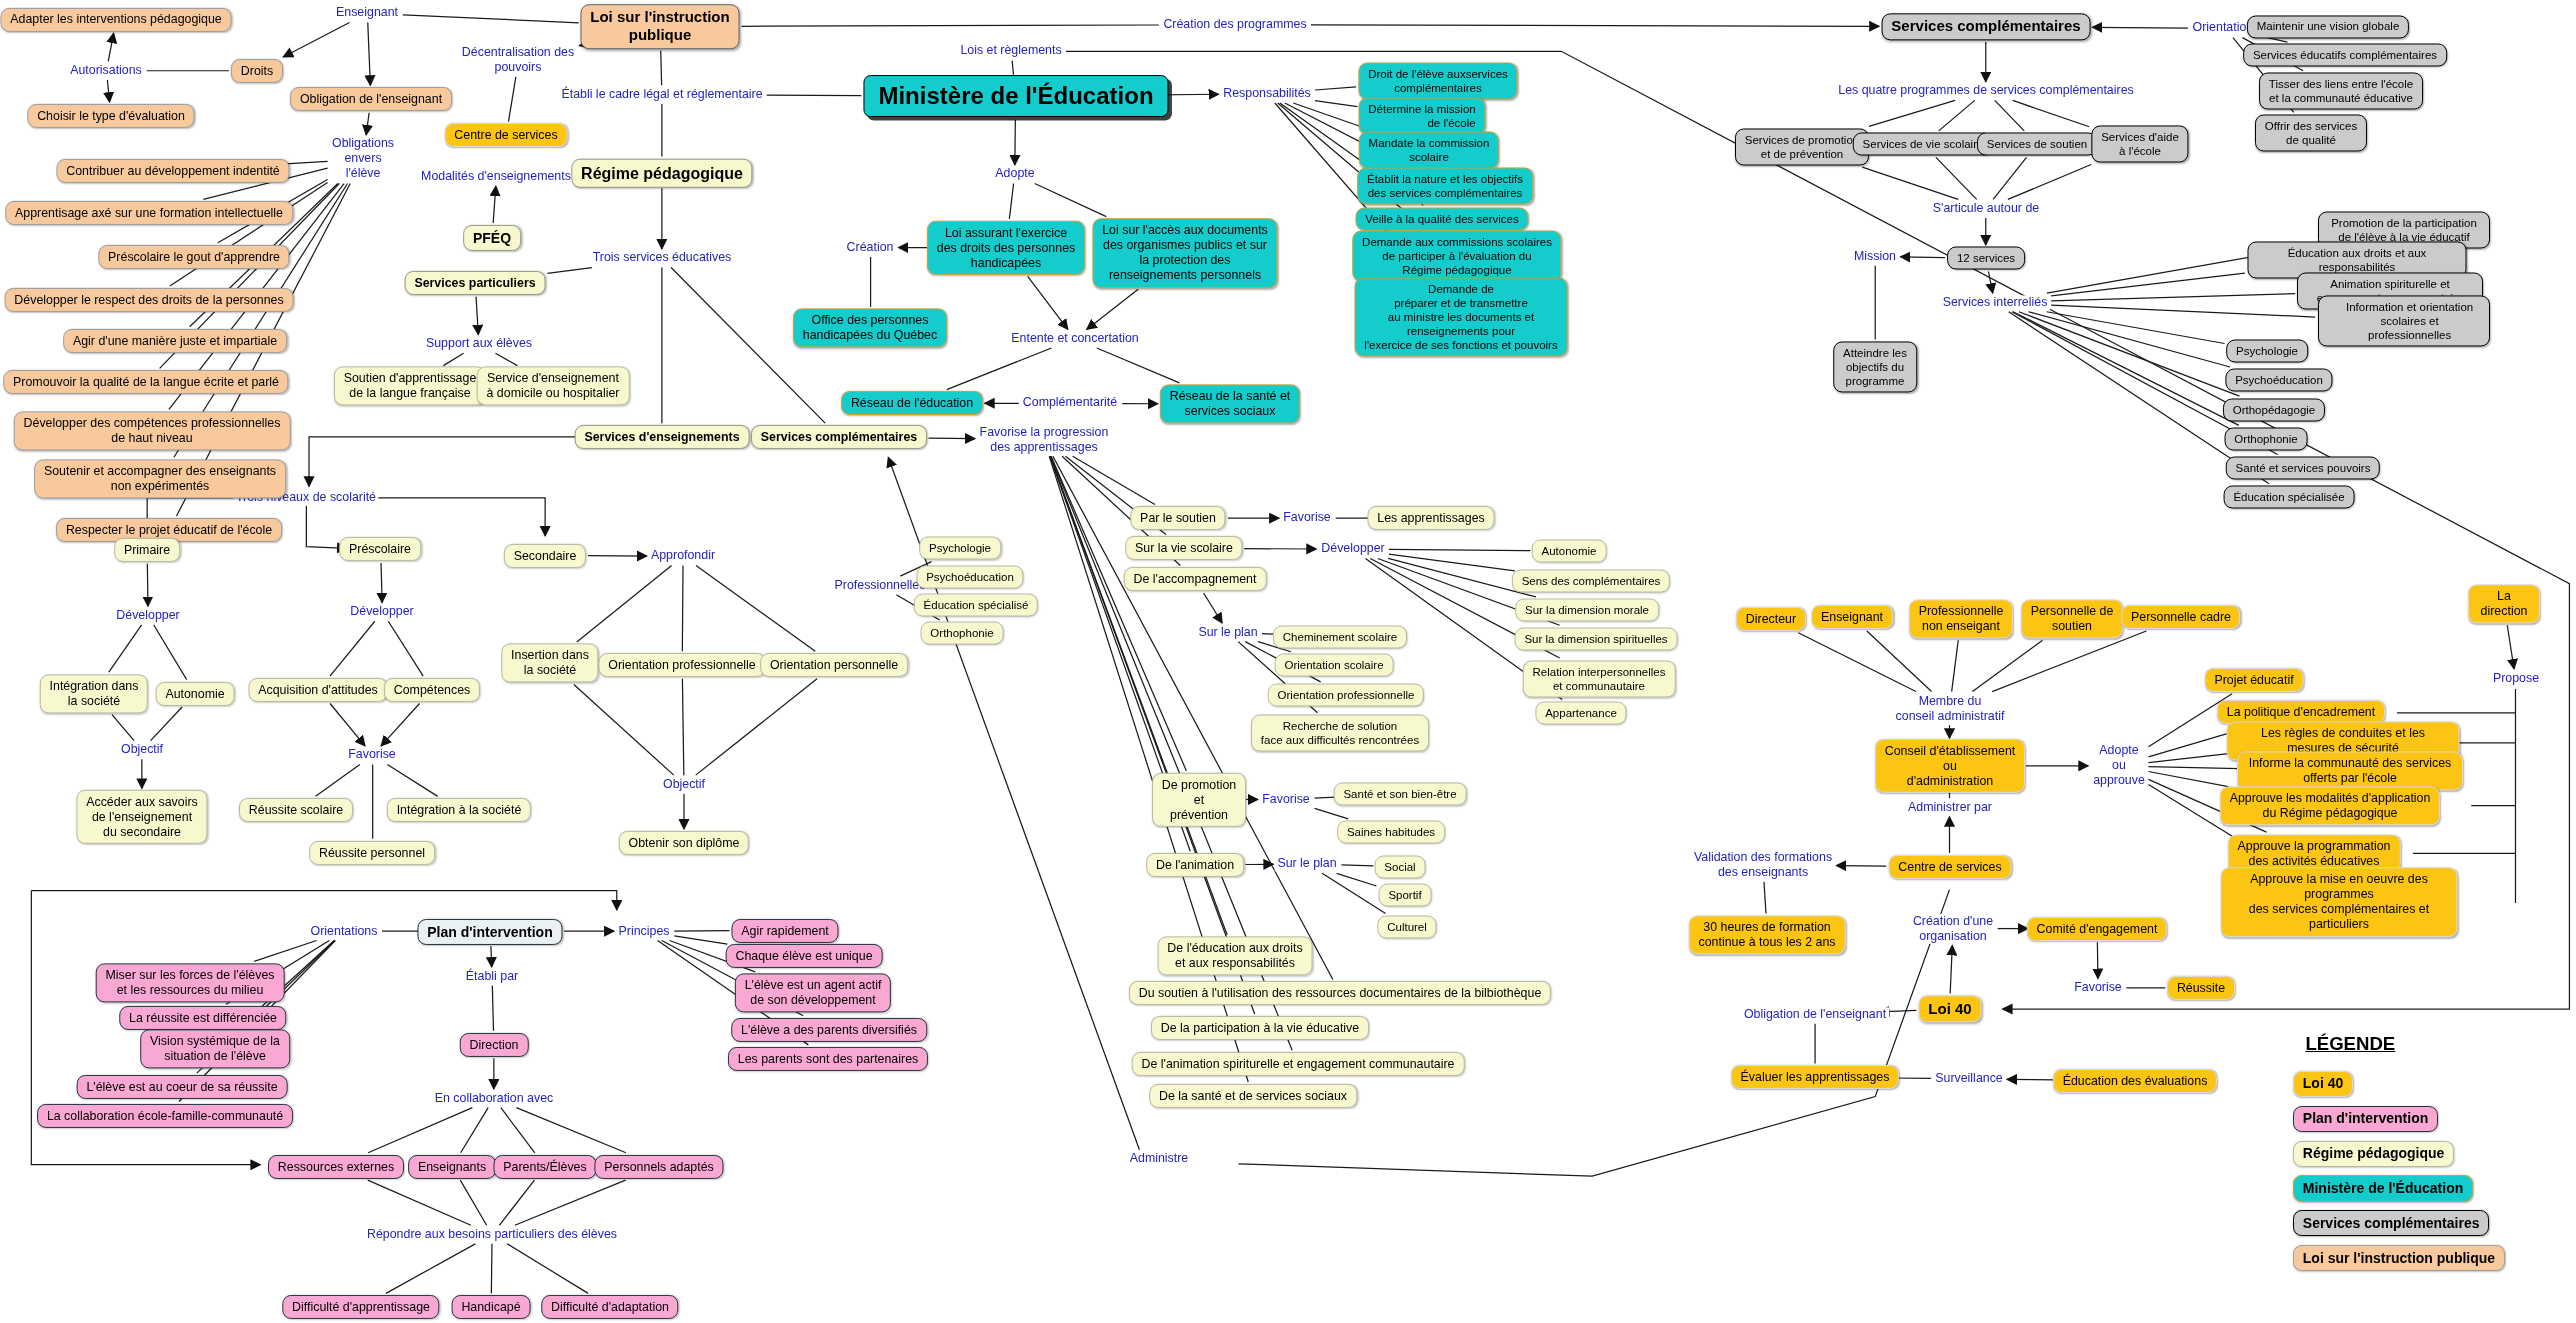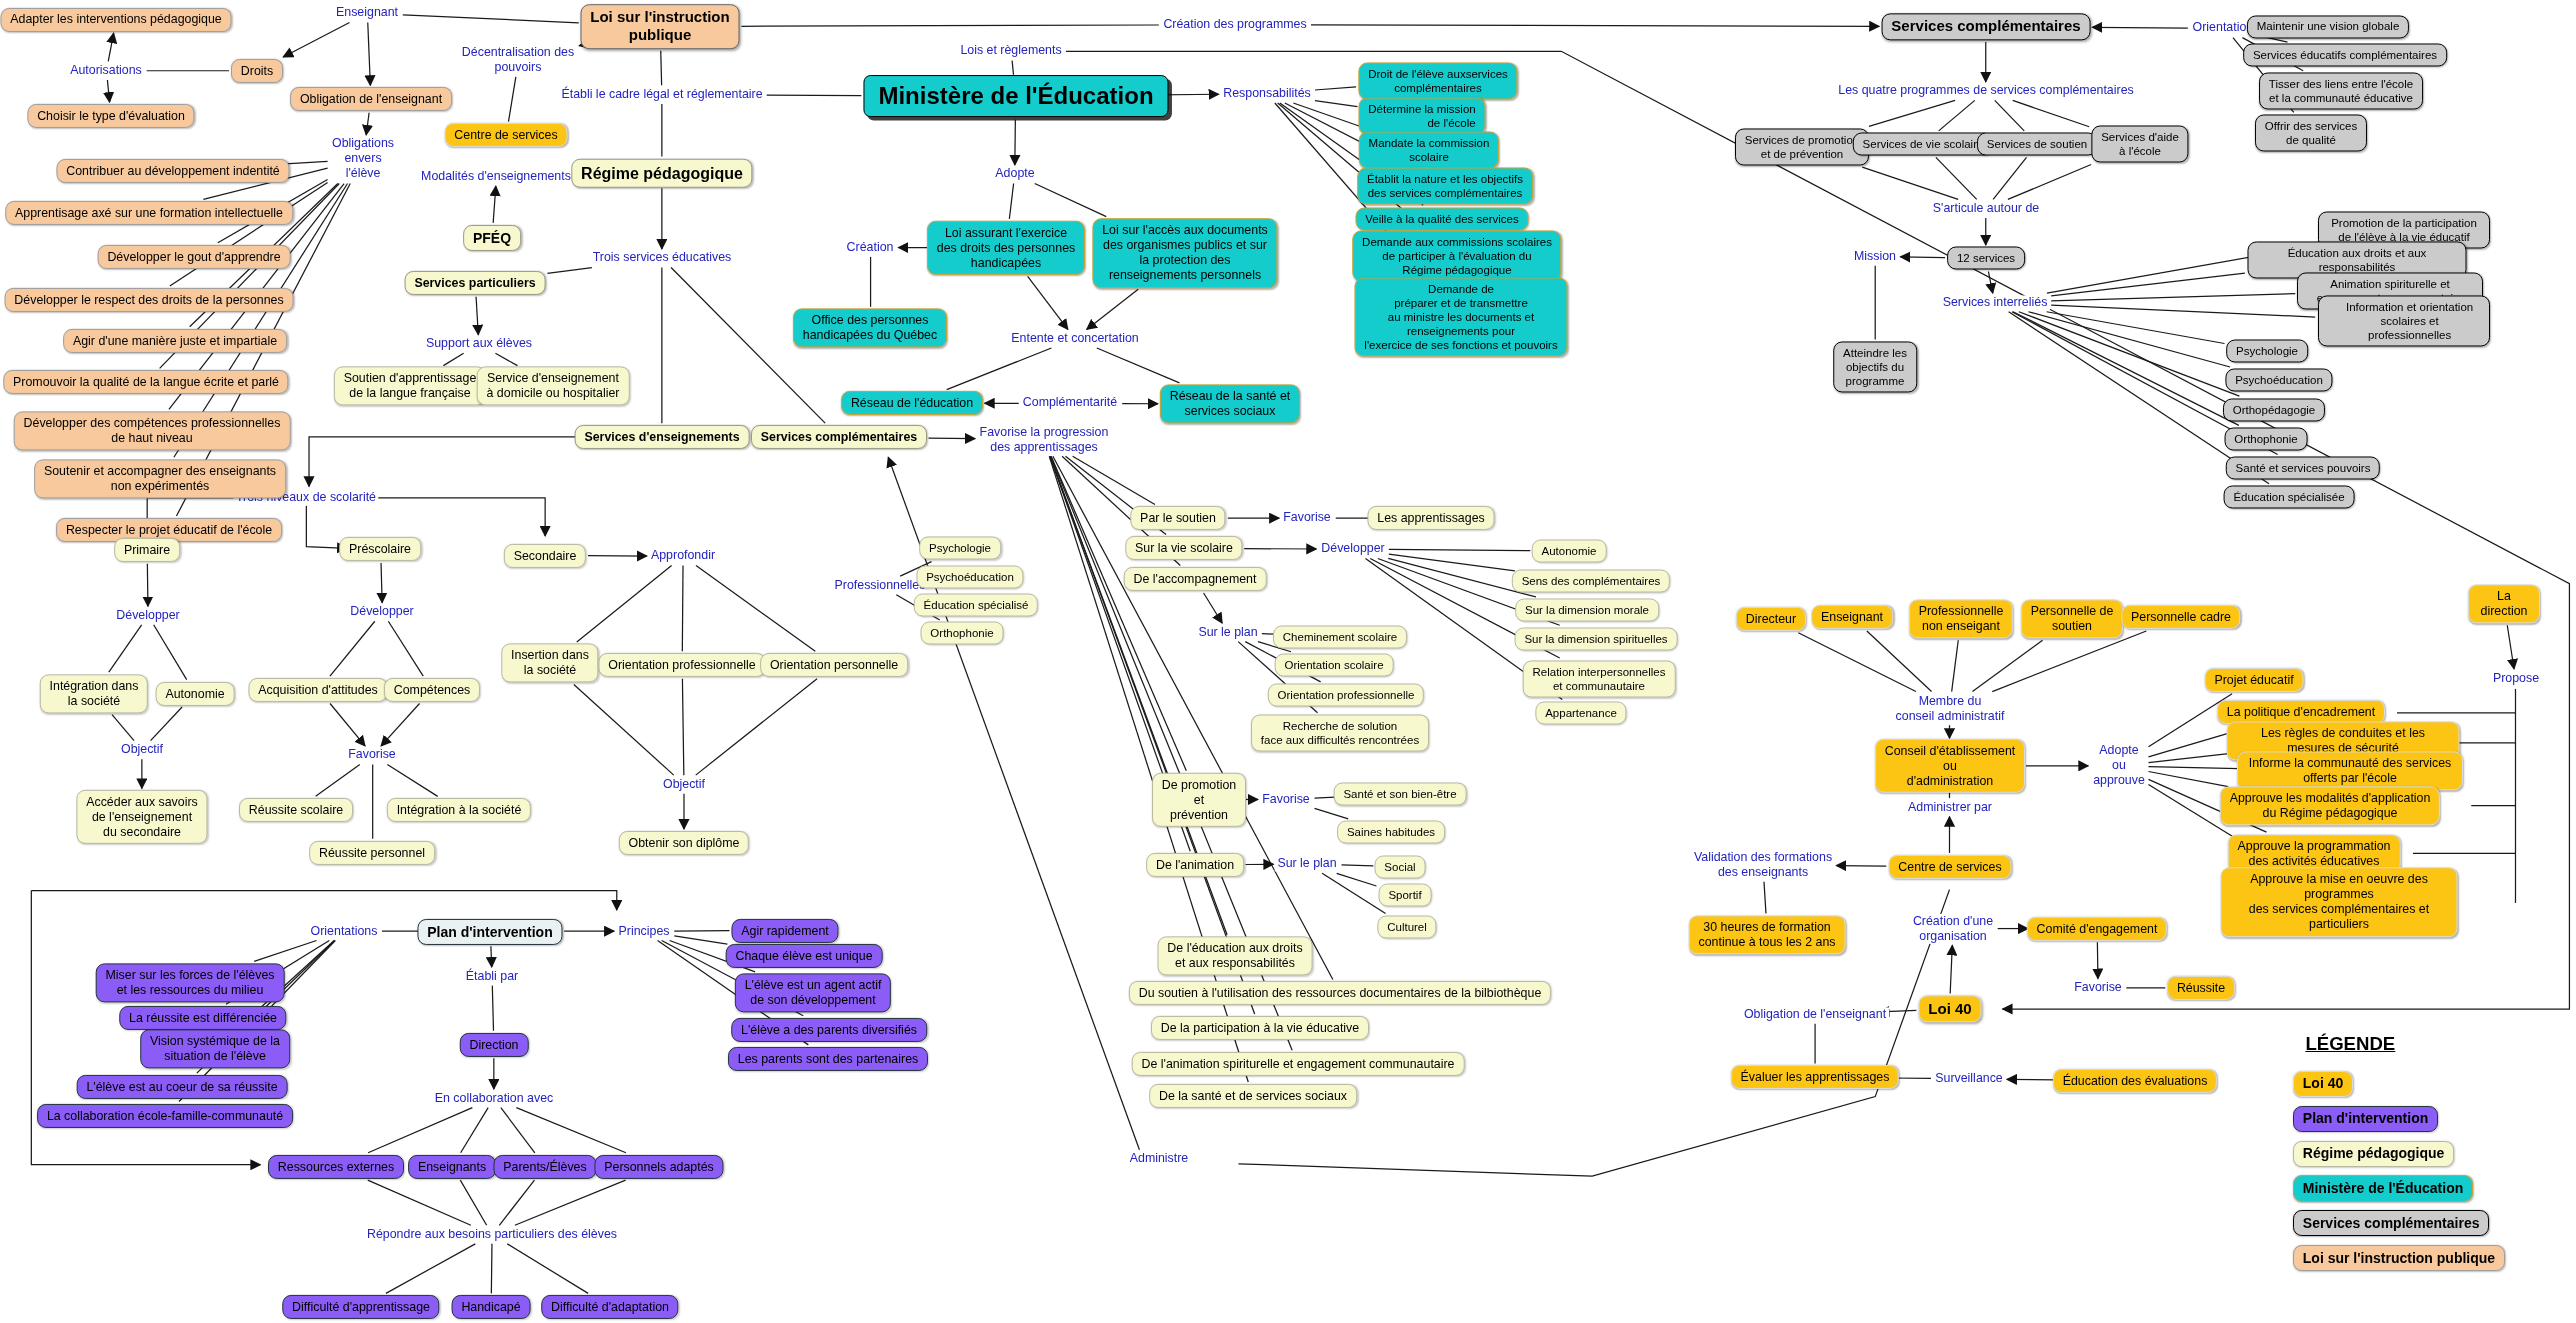--- a/index.html
+++ b/index.html
@@ -12,21 +12,21 @@
   .peachBold{background:#F8C99C;border:0.9px solid #666;font-weight:bold;font-size:15px;box-shadow:0.9px 0.9px 2.7px rgba(0,0,0,.35);}
   .gold{background:#FCC413;border:0.9px solid #dcdcdc;box-shadow:0.9px 0.9px 1.8px rgba(0,0,0,.3);}
   .goldBold{background:#FCC413;border:0.9px solid #dcdcdc;font-weight:bold;font-size:15px;box-shadow:0.9px 0.9px 2.7px rgba(0,0,0,.35);}
   .py{background:#F8F8CE;border:0.9px solid #b9b9a2;box-shadow:0.9px 0.9px 1.8px rgba(0,0,0,.2);}
   .pyBold{background:#F8F8CE;border:0.9px solid #9a9a85;font-weight:bold;font-size:13.3px;box-shadow:0.9px 0.9px 1.8px rgba(0,0,0,.25);}
   .teal{background:#15CCCC;border:0.9px solid #C8A431;box-shadow:0.9px 0.9px 1.8px rgba(0,0,0,.3);font-size:11.5px;}
   .tealMain{background:#15CCCC;border:1.8px solid #000;font-weight:bold;font-size:24px;border-radius:7px;
             padding:5.3px 14px;box-shadow:3.5px 3.5px 0 rgba(0,0,0,.75);}
   .gray{background:#CBCBCB;border:0.9px solid #000;box-shadow:0.9px 0.9px 1.8px rgba(0,0,0,.3);font-size:11.5px;}
   .grayBold{background:#CBCBCB;border:0.9px solid #000;font-weight:bold;font-size:15px;box-shadow:0.9px 0.9px 2.7px rgba(0,0,0,.35);}
-  .pblue{background:#8b5cf6;border:0.9px solid #24343c;box-shadow:0.9px 0.9px 1.8px rgba(0,0,0,.2);}
+  .pblue{background:#f9a8d4;border:0.9px solid #24343c;box-shadow:0.9px 0.9px 1.8px rgba(0,0,0,.2);}
   .pblueBold{background:#EAF1F3;border:0.9px solid #24343c;font-weight:bold;font-size:14px;box-shadow:0.9px 0.9px 1.8px rgba(0,0,0,.25);}
   .label{background:#fff;color:#2323BE;padding:0 2.7px;border-radius:0;border:none;z-index:1;}
   #legend{position:absolute;left:2293px;top:1033px;display:flex;flex-direction:column;
           align-items:flex-start;gap:8.8px;z-index:3;}
   #legend .lg-title{font-size:18.6px;font-weight:bold;text-decoration:underline;color:#000;margin:0 0 7px 12.4px;}
   #legend .node{position:static;transform:none;font-weight:bold;font-size:14px;white-space:nowrap;}
 </style>
 </head>
 <body>
 
@@ -255,21 +255,21 @@
       <div class="node teal">Ministère de l'Éducation</div>
       <div class="node gray">Services complémentaires</div>
       <div class="node peach">Loi sur l'instruction publique</div>
     </div>
 <div class="node peach" style="left: 116px; top: 19.5px;">Adapter les interventions pédagogique</div>
     <div class="node peach" style="left: 257px; top: 71px;">Droits</div>
     <div class="node peach" style="left: 111px; top: 116px;">Choisir le type d'évaluation</div>
     <div class="node peach" style="left: 371px; top: 99px;">Obligation de l'enseignant</div>
     <div class="node peach" style="left: 173px; top: 171px;">Contribuer au développement indentité</div>
     <div class="node peach" style="left: 149px; top: 213px;">Apprentisage axé sur une formation intellectuelle</div>
-    <div class="node peach" style="left: 194px; top: 257px;">Développer le gout d'apprendre</div>
+    <div class="node peach" style="left: 194px; top: 257px;">Préscolaire le gout d'apprendre</div>
     <div class="node peach" style="left: 149px; top: 300px;">Développer le respect des droits de la personnes</div>
     <div class="node peach" style="left: 175px; top: 341px;">Agir d'une manière juste et impartiale</div>
     <div class="node peach" style="left: 146px; top: 382px;">Promouvoir la qualité de la langue écrite et parlé</div>
     <div class="node peach" style="left: 152px; top: 431px;">Développer des compétences professionnelles
 de haut niveau</div>
     <div class="node peach" style="left: 160px; top: 479px;">Soutenir et accompagner des enseignants
 non expérimentés</div>
     <div class="node peach" style="left: 169px; top: 530px;">Respecter le projet éducatif de l'école</div>
     <div class="node peachBold" style="left: 660px; top: 26.5px;">Loi sur l'instruction
 publique</div>

